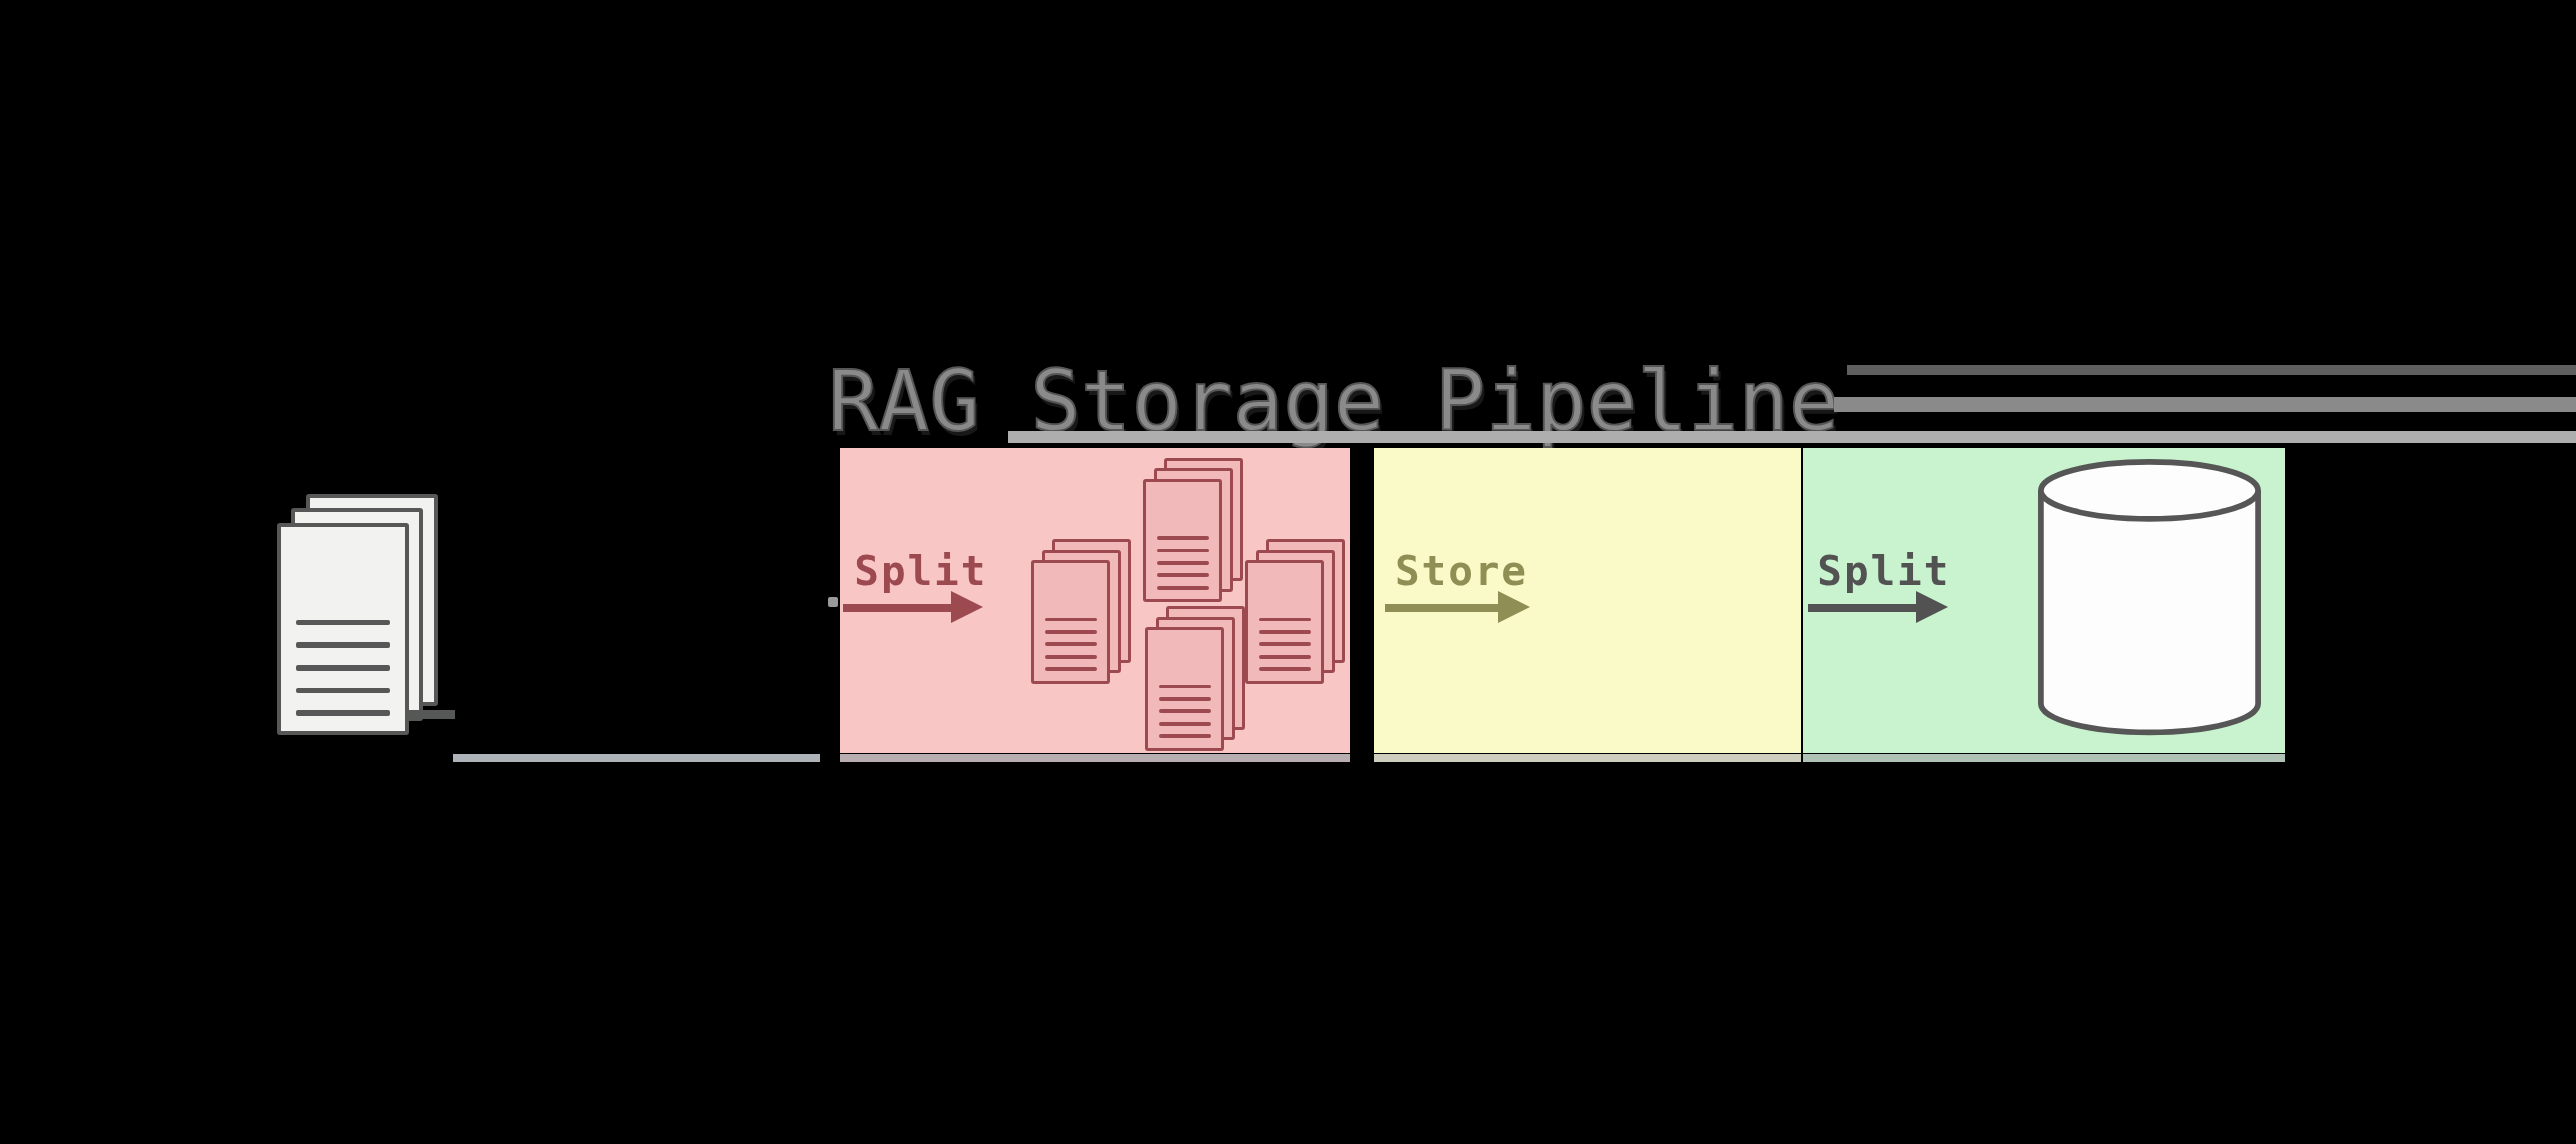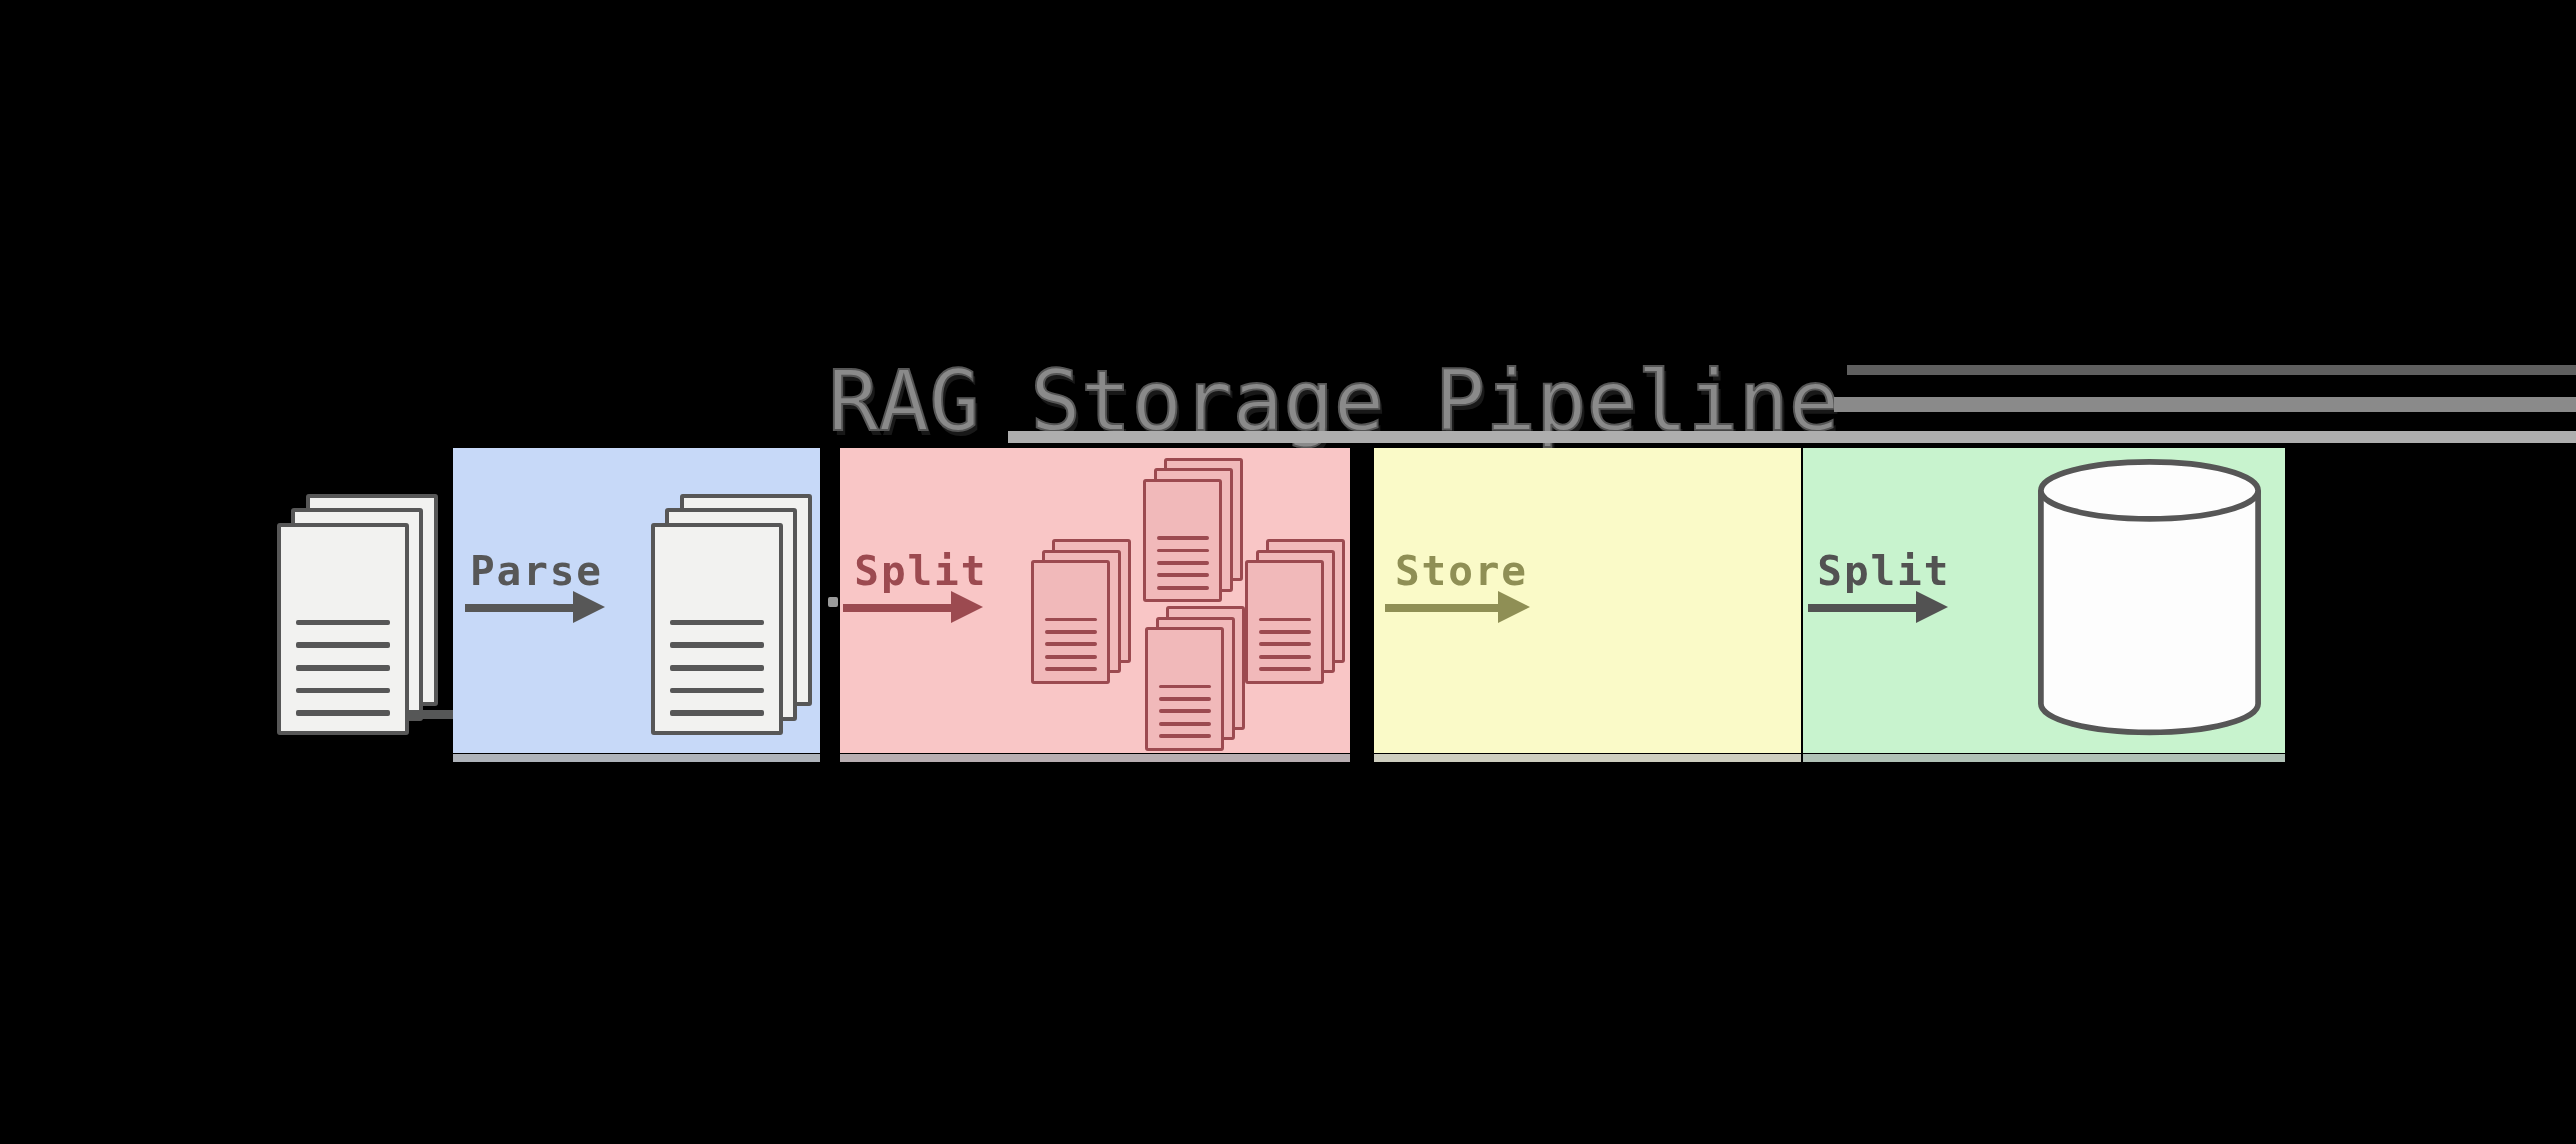--- a/index.html
+++ b/index.html
@@ -86,38 +86,20 @@
         <i></i>
         <i></i>
         <i></i>
         <i></i>
         <i></i>
       </div>
   </div>
   <div class="connector"></div>
   <div class="conn-dot"></div>
 
-  <div class="stage s-parse" style="--bg: #c7d9f8; --accent: #575757;">
-    <div class="stage-label">Parse</div>
-    <div class="arrow">
-      <div class="shaft" style="left:12.4px;top:156px;width:110px;"></div>
-      <div class="head" style="left:120px;top:143px;"></div>
-    </div>
-    <div class="docstack" style="left:198px;top:46px;">
-      <div class="page p3"></div>
-      <div class="page p2"></div>
-      <div class="page p1">
-          <i></i>
-          <i></i>
-          <i></i>
-          <i></i>
-          <i></i>
-        </div>
-    </div>
-  </div>
 
   <div class="stage s-split" style="--bg: #f9c6c6; --accent: #9c4a50; --chunk-fill: #f1b9ba;">
     <div class="stage-label" style="left:14.3px;">Split</div>
     <div class="arrow">
       <div class="shaft" style="left:2.9px;top:156px;width:110px;"></div>
       <div class="head" style="left:111px;top:143px;"></div>
     </div>
     <div class="chunkstack c-left">
       <div class="page p3"></div>
       <div class="page p2"></div>

